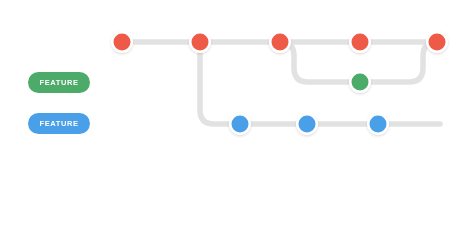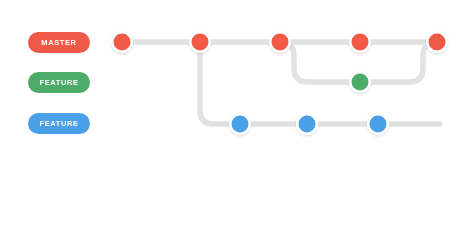--- a/index.html
+++ b/index.html
@@ -105,23 +105,20 @@
         <circle cx="307" cy="124" r="11" fill="#ffffff" filter="url(#node-shadow)"></circle>
         <circle cx="307" cy="124" r="8.5" fill="#49a0e8"></circle>
       </g>
       <g>
         <circle cx="378" cy="124" r="11" fill="#ffffff" filter="url(#node-shadow)"></circle>
         <circle cx="378" cy="124" r="8.5" fill="#49a0e8"></circle>
       </g>
     </g>
   </svg>
 
-  <div class="lane-label" id="label-master" style="left:28px; top:32px; background:#ee5a47;">
-    <span class="lane-label-text">MASTER</span>
-  </div>
 
   <div class="lane-label" id="label-feature-green" style="left:28px; top:72px; background:#4cab68;">
     <span class="lane-label-text">FEATURE</span>
   </div>
 
   <div class="lane-label" id="label-feature-blue" style="left:28px; top:113px; background:#49a0e8;">
     <span class="lane-label-text">FEATURE</span>
   </div>
 
 </div>

